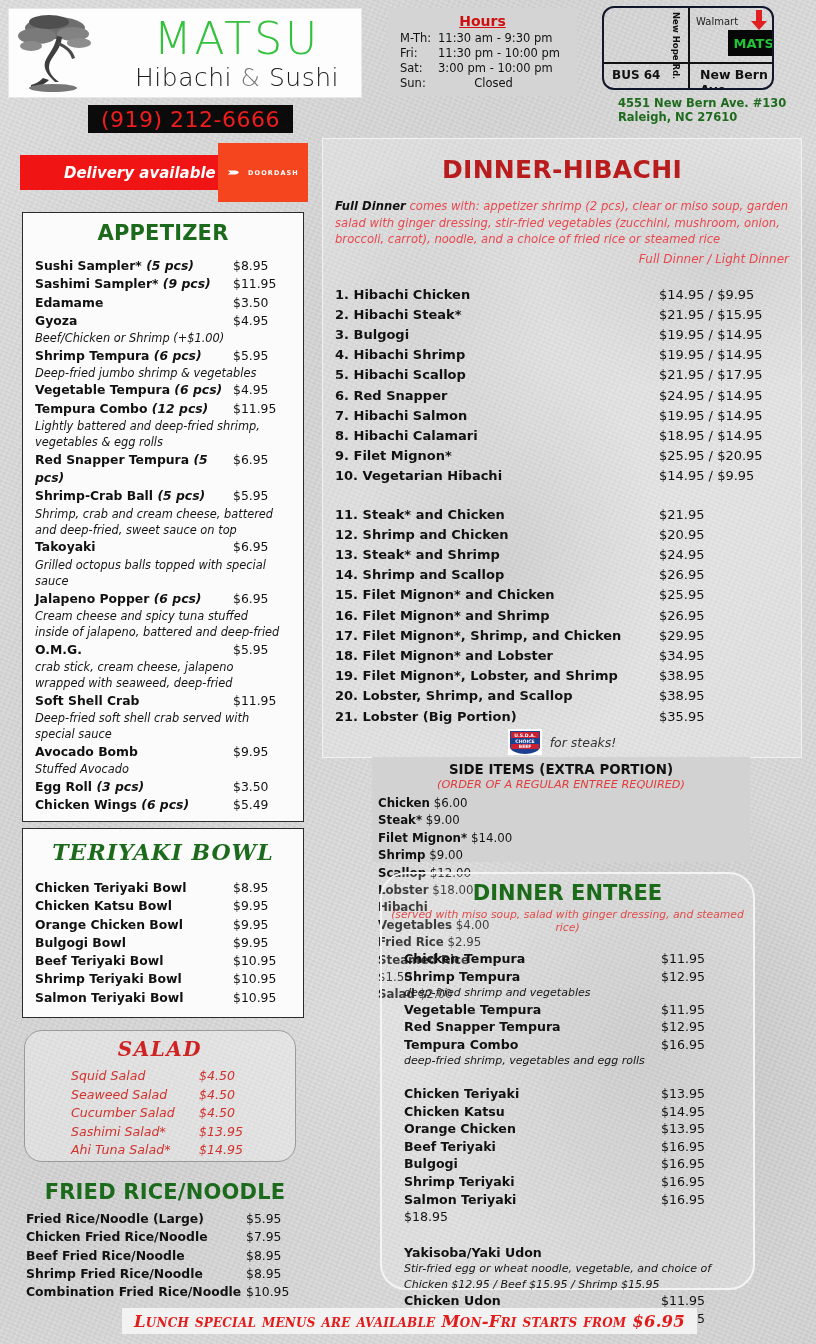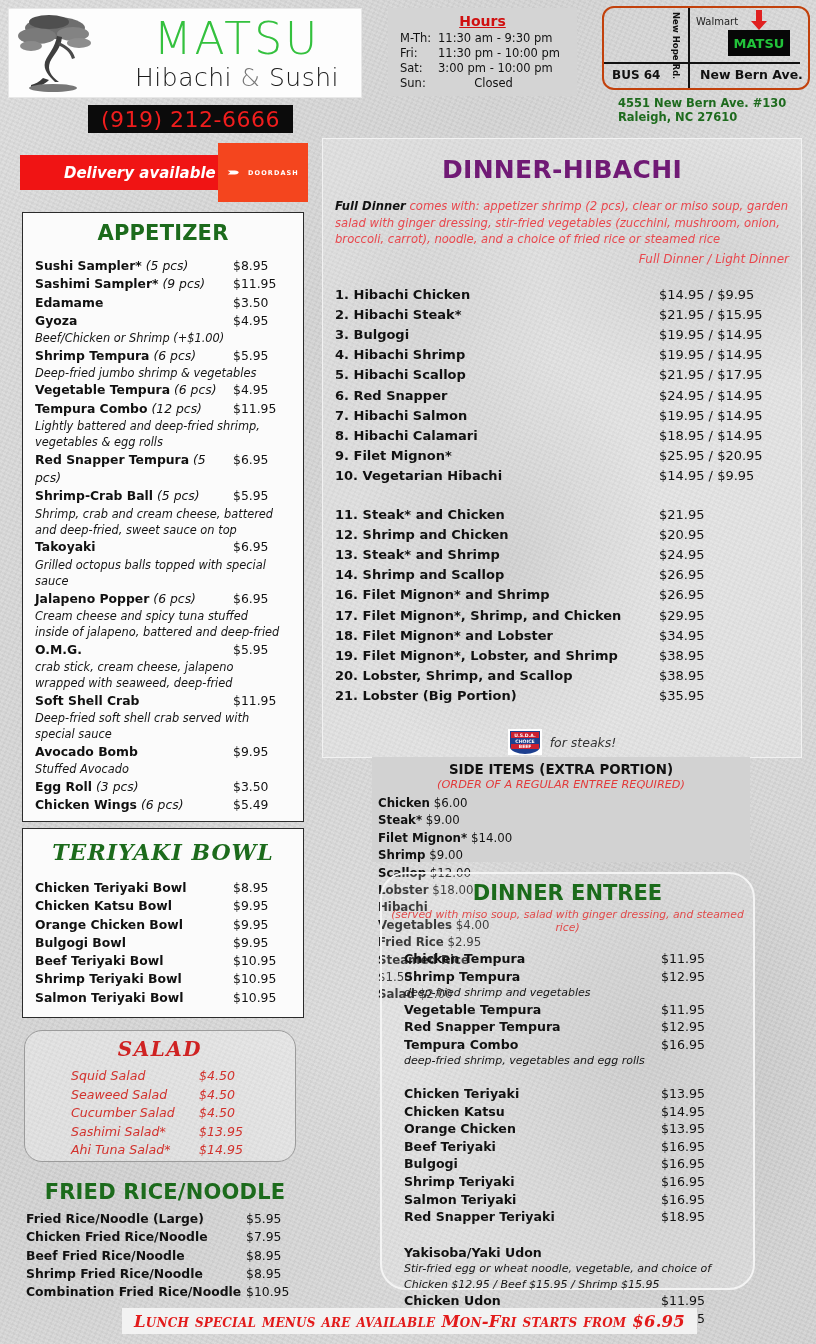--- a/index.html
+++ b/index.html
@@ -79,22 +79,22 @@
   .hours-title {
     text-align: center; color: #d01010; font-weight: bold; font-size: 14px;
     text-decoration: underline; margin-bottom: 2px;
   }
   .hours-row { display: flex; font-size: 11.5px; color: #111; line-height: 15px; }
   .hours-day { width: 50px; padding-left: 12px; }
   .hours-time { flex: 1; }
   .hours-time.center { text-align: center; padding-right: 28px; }
 
   .map-box {
-    position: absolute; left: 602px; top: 6px; width: 208px; height: 84px;
-    border: 2px solid #c2410c; border-radius: 12px; background: transparent;
+    position: absolute; left: 602px; top: 6px; width: 172px; height: 84px;
+    border: 2px solid #0f172a; border-radius: 12px; background: transparent;
     overflow: hidden;
     padding-left: 36px;
   }
   .map-vline { position: absolute; left: 84px; top: 0; width: 2px; height: 84px; background: #111; }
   .map-hline { position: absolute; left: 0; top: 54px; width: 196px; height: 2px; background: #111; }
   .map-vlabel {
     position: absolute; left: 62px; top: 4px; width: 20px; height: 72px;
     writing-mode: vertical-rl; font-size: 8.5px; font-weight: bold; color: #111;
     display: flex; align-items: flex-start; justify-content: flex-start; line-height: 20px;
   }
@@ -126,35 +126,35 @@
     font-family: "DejaVu Serif", serif; font-style: italic; font-size: 22px;
     letter-spacing: 1px;
   }
   .sec-title.salad {
     font-family: "DejaVu Serif", serif; font-style: italic;
     color: #cf2222; font-size: 20px; letter-spacing: 1.5px;
   }
 
   .mi { display: flex; align-items: baseline; font-size: 12.4px; line-height: 18.3px; color: #111; }
   .mi .nm { flex: 1; font-weight: bold; }
-  .mi .nm .qty { font-weight: normal; font-style: italic; }
+  .mi .nm .qty { font-weight: bold; font-style: italic; }
   .mi .pr { font-weight: normal; text-align: left; width: 58px; }
   .desc { font-style: italic; font-size: 11.4px; line-height: 16.4px; color: #141414; }
 
   .salad-row { display: flex; font-style: italic; color: #d2322d; font-size: 12.6px; line-height: 18.6px; }
   .salad-row .nm { width: 128px; }
   .salad-row .pr { }
 
   
   .right-panel {
     position: absolute; left: 322px; top: 138px; width: 480px; height: 620px;
     background: rgba(255,255,255,0.22); border: 1px solid #f2f2f2;
   }
   .dh-title {
-    text-align: center; color: #701a75; font-weight: bold; font-size: 25px;
+    text-align: center; color: #b91c1c; font-weight: bold; font-size: 25px;
     margin-top: 16px; letter-spacing: .3px;
   }
   .dh-desc {
     color: #e8484e; font-style: italic; font-size: 11.6px; line-height: 16.5px;
     margin: 14px 12px 0 12px;
   }
   .dh-desc b { color: #111; font-style: italic; }
   .fd-ld {
     text-align: right; color: #e8484e; font-style: italic; font-size: 12px;
     margin: 4px 12px 0 0;
@@ -513,20 +513,24 @@
         </div>
         <div class="dh-row">
           <span class="nm">13. Steak* and Shrimp</span>
           <span class="pr">$24.95</span>
         </div>
         <div class="dh-row">
           <span class="nm">14. Shrimp and Scallop</span>
           <span class="pr">$26.95</span>
         </div>
         <div class="dh-row">
+          <span class="nm">15. Filet Mignon* and Chicken</span>
+          <span class="pr">$25.95</span>
+        </div>
+        <div class="dh-row">
           <span class="nm">16. Filet Mignon* and Shrimp</span>
           <span class="pr">$26.95</span>
         </div>
         <div class="dh-row">
           <span class="nm">17. Filet Mignon*, Shrimp, and Chicken</span>
           <span class="pr">$29.95</span>
         </div>
         <div class="dh-row">
           <span class="nm">18. Filet Mignon* and Lobster</span>
           <span class="pr">$34.95</span>
@@ -636,21 +640,20 @@
         </div>
         <div class="de-row">
           <span class="nm">Shrimp Teriyaki</span>
           <span class="pr">$16.95</span>
         </div>
         <div class="de-row">
           <span class="nm">Salmon Teriyaki</span>
           <span class="pr">$16.95</span>
         </div>
         <div class="de-row">
-          <span class="nm">Red Snapper Teriyaki</span>
           <span class="pr">$18.95</span>
         </div>
       </div>
     <div id="entree-yaki" style="margin-top:18px;">
         <div class="de-row">
           <span class="nm">Yakisoba/Yaki Udon</span>
           <span class="pr"></span>
         </div>
         <div class="de-desc">Stir-fried egg or wheat noodle, vegetable, and choice of</div>
         <div class="de-desc">Chicken $12.95 / Beef $15.95 / Shrimp $15.95</div>

